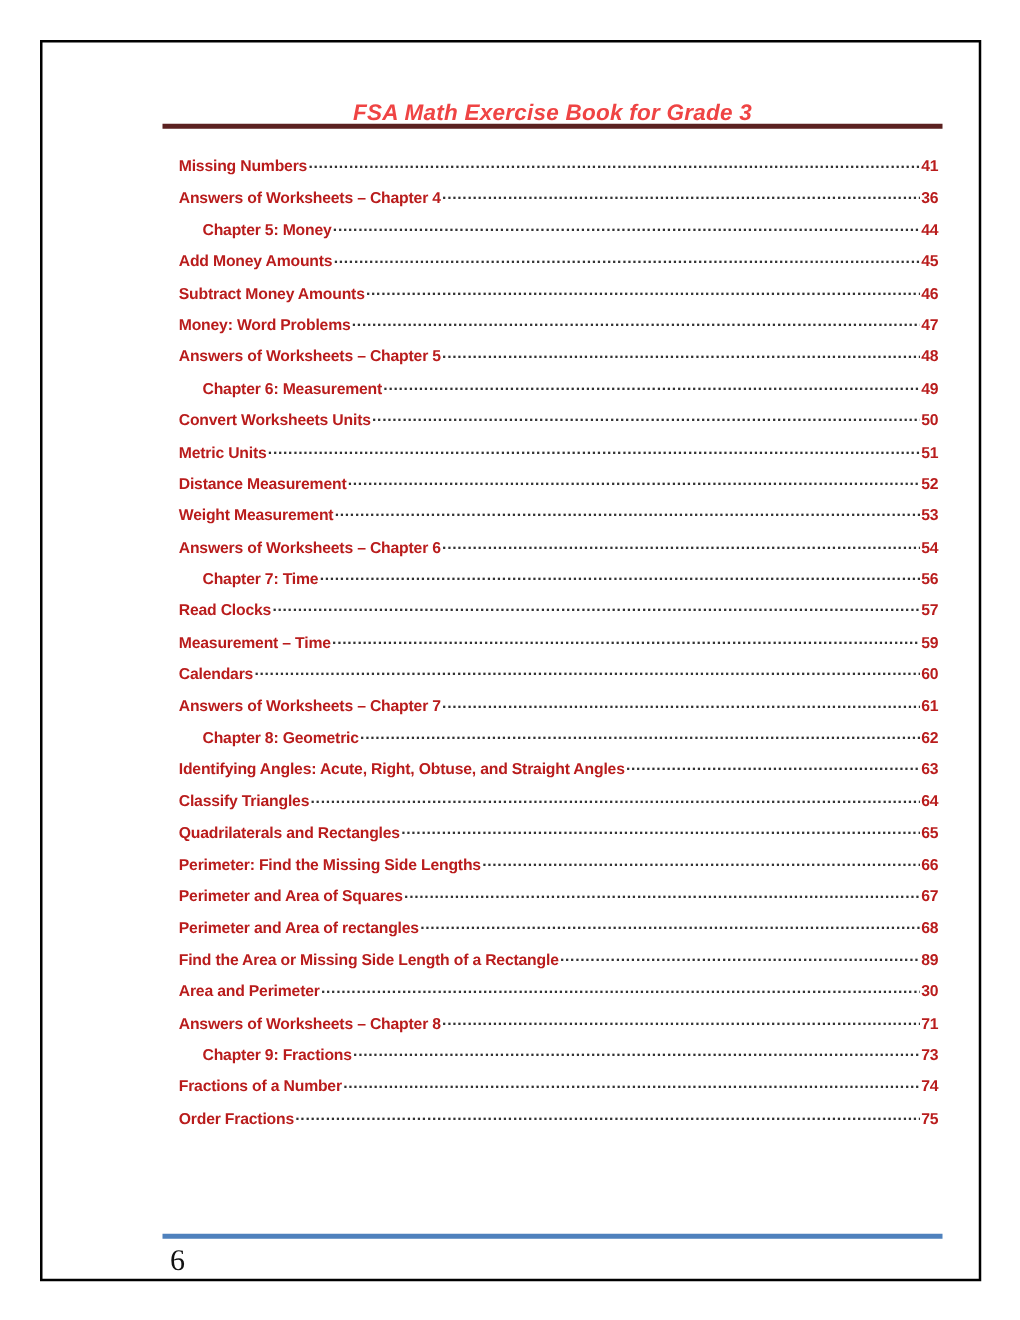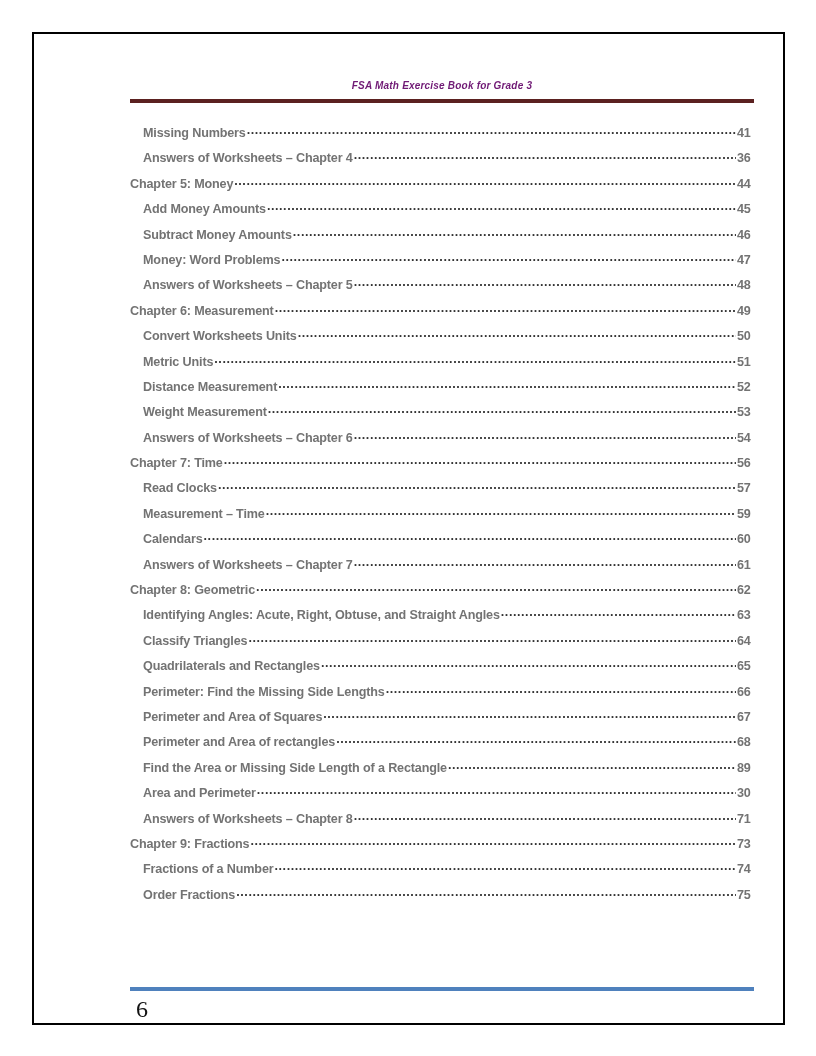--- a/index.html
+++ b/index.html
@@ -27,24 +27,24 @@
     background: #ffffff;
   }
 
   
   #running-head {
     position: absolute;
     left: 96px;
     top: 46px;
     width: 624px;
     text-align: center;
-    font-size: 10px;
+    font-size: 18px;
     font-weight: bold;
     font-style: italic;
-    color: #701a75;
+    color: #ef4444;
     letter-spacing: 0.2px;
     white-space: nowrap;
   }
   #header-rule {
     position: absolute;
     left: 96px;
     top: 65px;
     width: 624px;
     height: 4px;
     background: #5b2120;
@@ -55,27 +55,28 @@
     position: absolute;
     left: 96px;
     top: 90px;
     width: 624px;
   }
   .toc-row {
     display: flex;
     align-items: baseline;
     height: 25.4px;
     font-size: 12.6px;
-    color: #737373;
+    color: #b91c1c;
     white-space: nowrap;
     overflow: hidden;
   }
   .toc-row.level-1 {
     padding-left: 0px;
     font-weight: bold;
+    margin-left: 32px;
   }
   .toc-row.level-2 {
     padding-left: 13px;
     font-weight: bold;
   }
   .toc-label {
     flex: 0 0 auto;
     letter-spacing: -0.15px;
   }
   .toc-leader {

